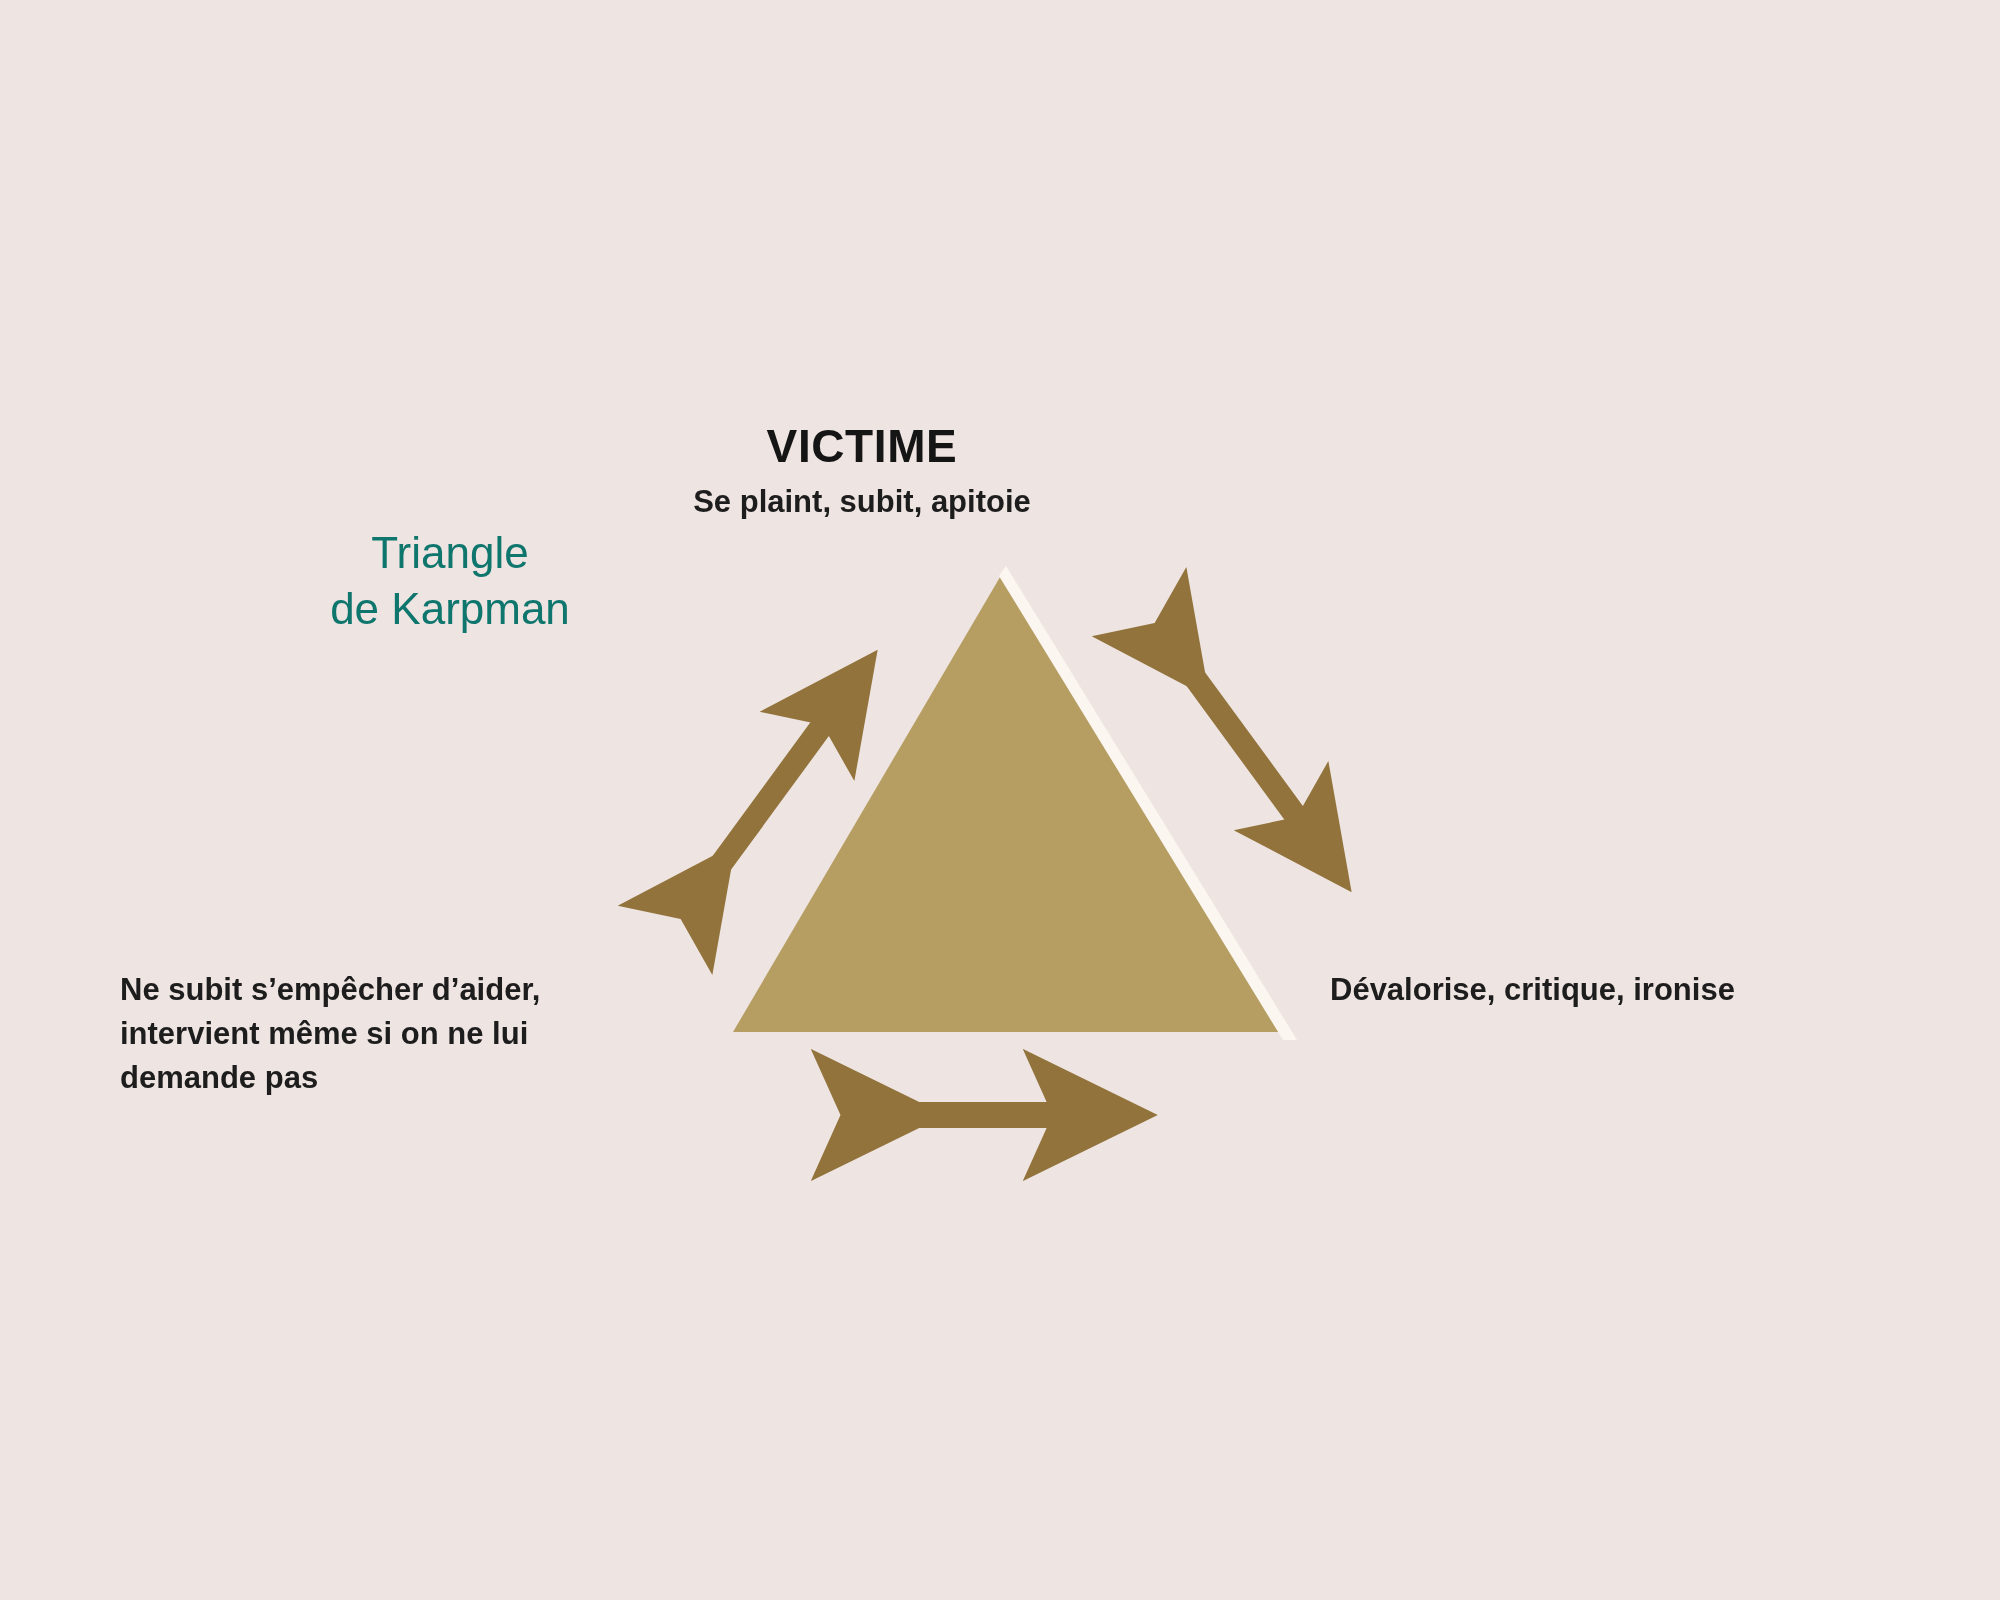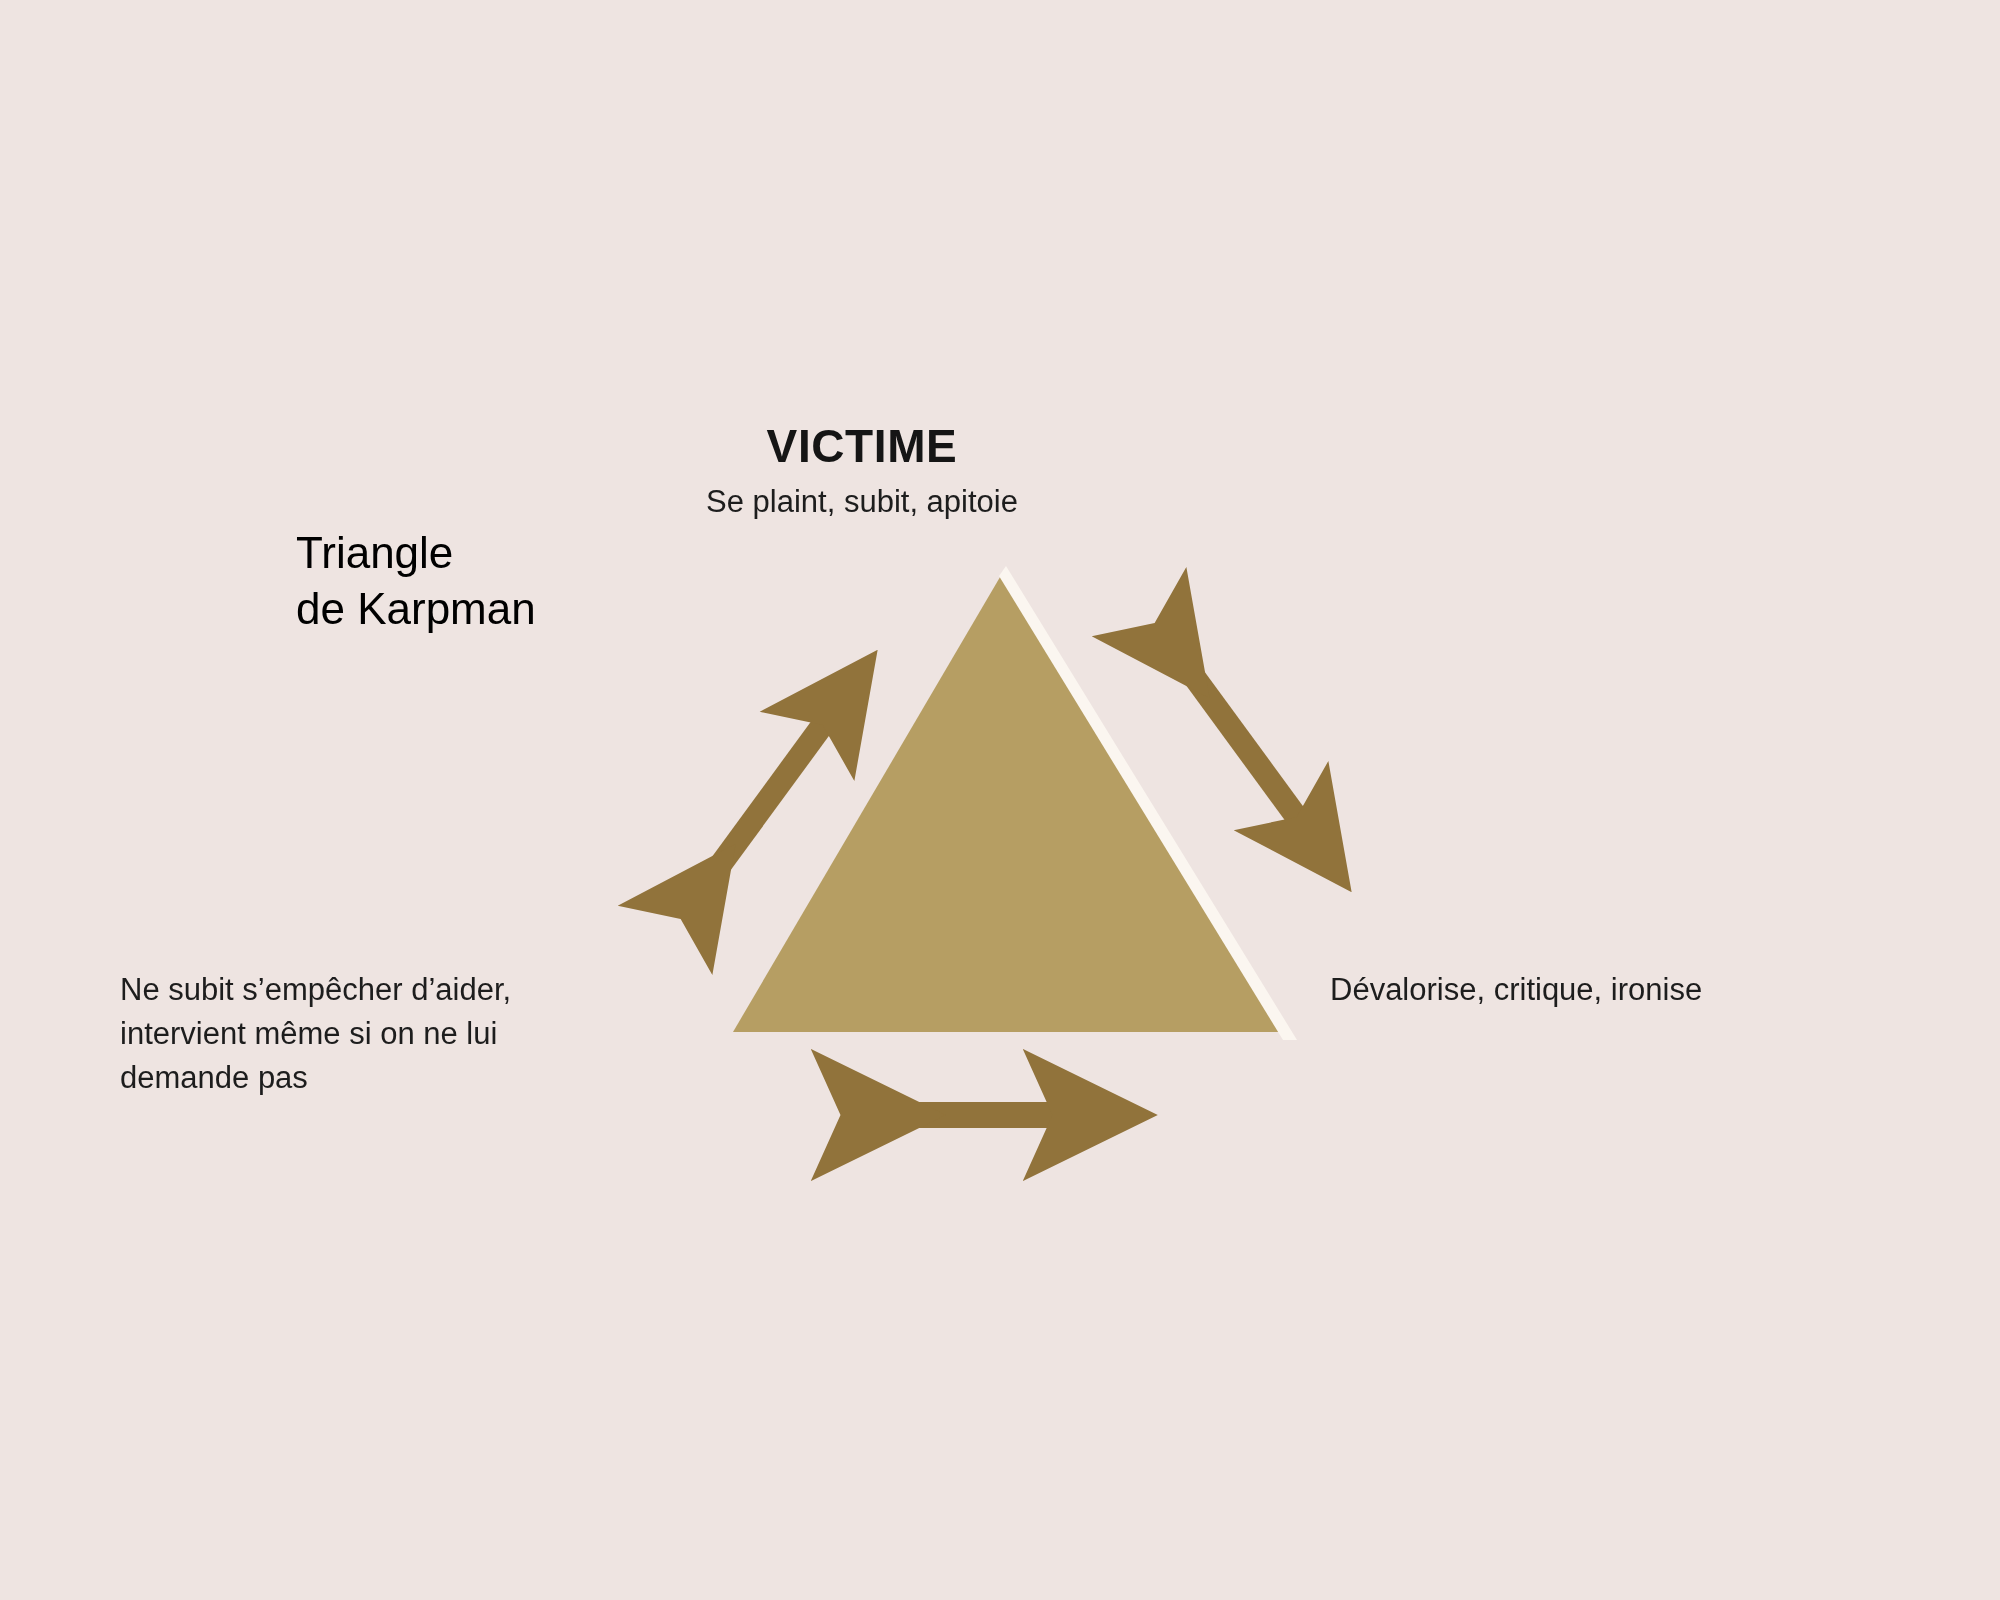--- a/index.html
+++ b/index.html
@@ -35,21 +35,21 @@
     font-family: "Liberation Sans", sans-serif;
     font-weight: bold;
     font-size: 46px;
     color: #151515;
     letter-spacing: 0.6px;
     white-space: nowrap;
     line-height: 1.05;
   }
   .role-desc {
     font-family: "Liberation Sans", sans-serif;
-    font-weight: normal;
+    font-weight: bold;
     font-size: 31px;
     color: #1d1d1d;
     line-height: 1.42;
   }
 
   
   #victime-block {
     left: 0;
     top: 422px;
     width: 1724px;
@@ -77,28 +77,28 @@
   #persecuteur-block {
     left: 1330px;
     top: 950px;
     width: 620px;
     text-align: left;
   }
   #persecuteur-block .role-desc { margin-top: 18px; }
 
   
   #caption-block {
-    left: 296px;
+    left: 280px;
     top: 525px;
     width: 340px;
-    text-align: left;
+    text-align: center;
     font-family: "Liberation Sans", sans-serif;
     font-size: 44px;
     font-weight: normal;
-    color: #000000;
+    color: #0f766e;
     line-height: 1.28;
   }
   #caption-block .cap-line { display: block; white-space: nowrap; }
 </style>
 </head>
 <body>
 
 <div id="stage">
 
   <svg id="diagram-svg" viewBox="0 0 2000 1600">

